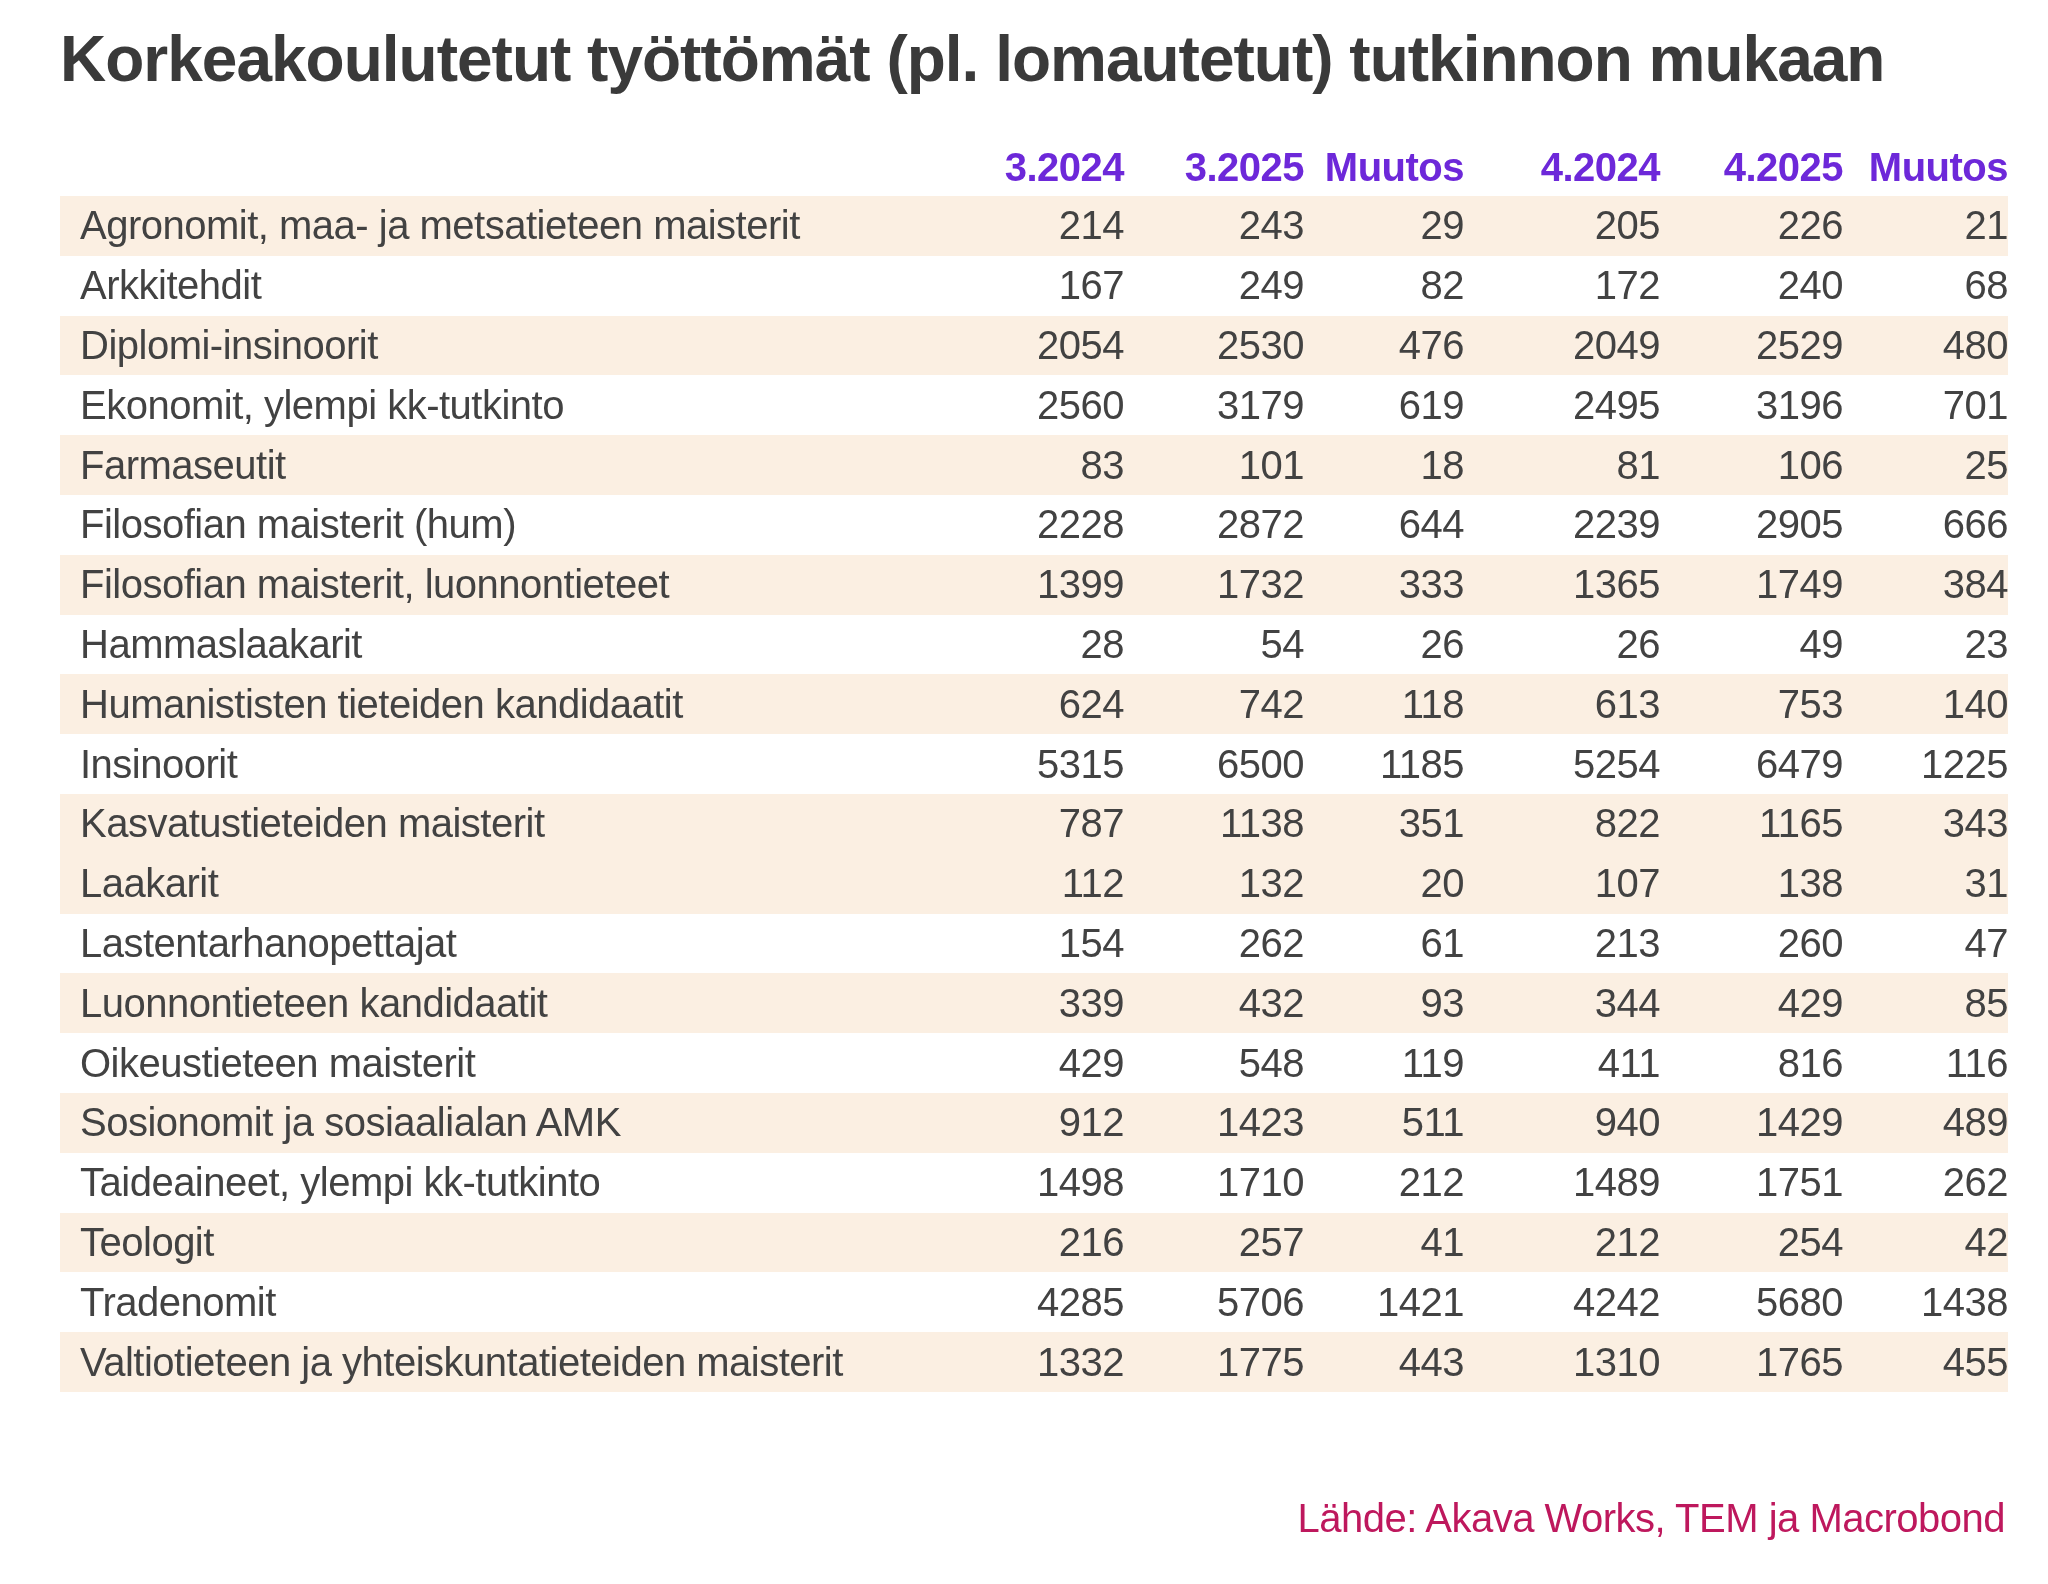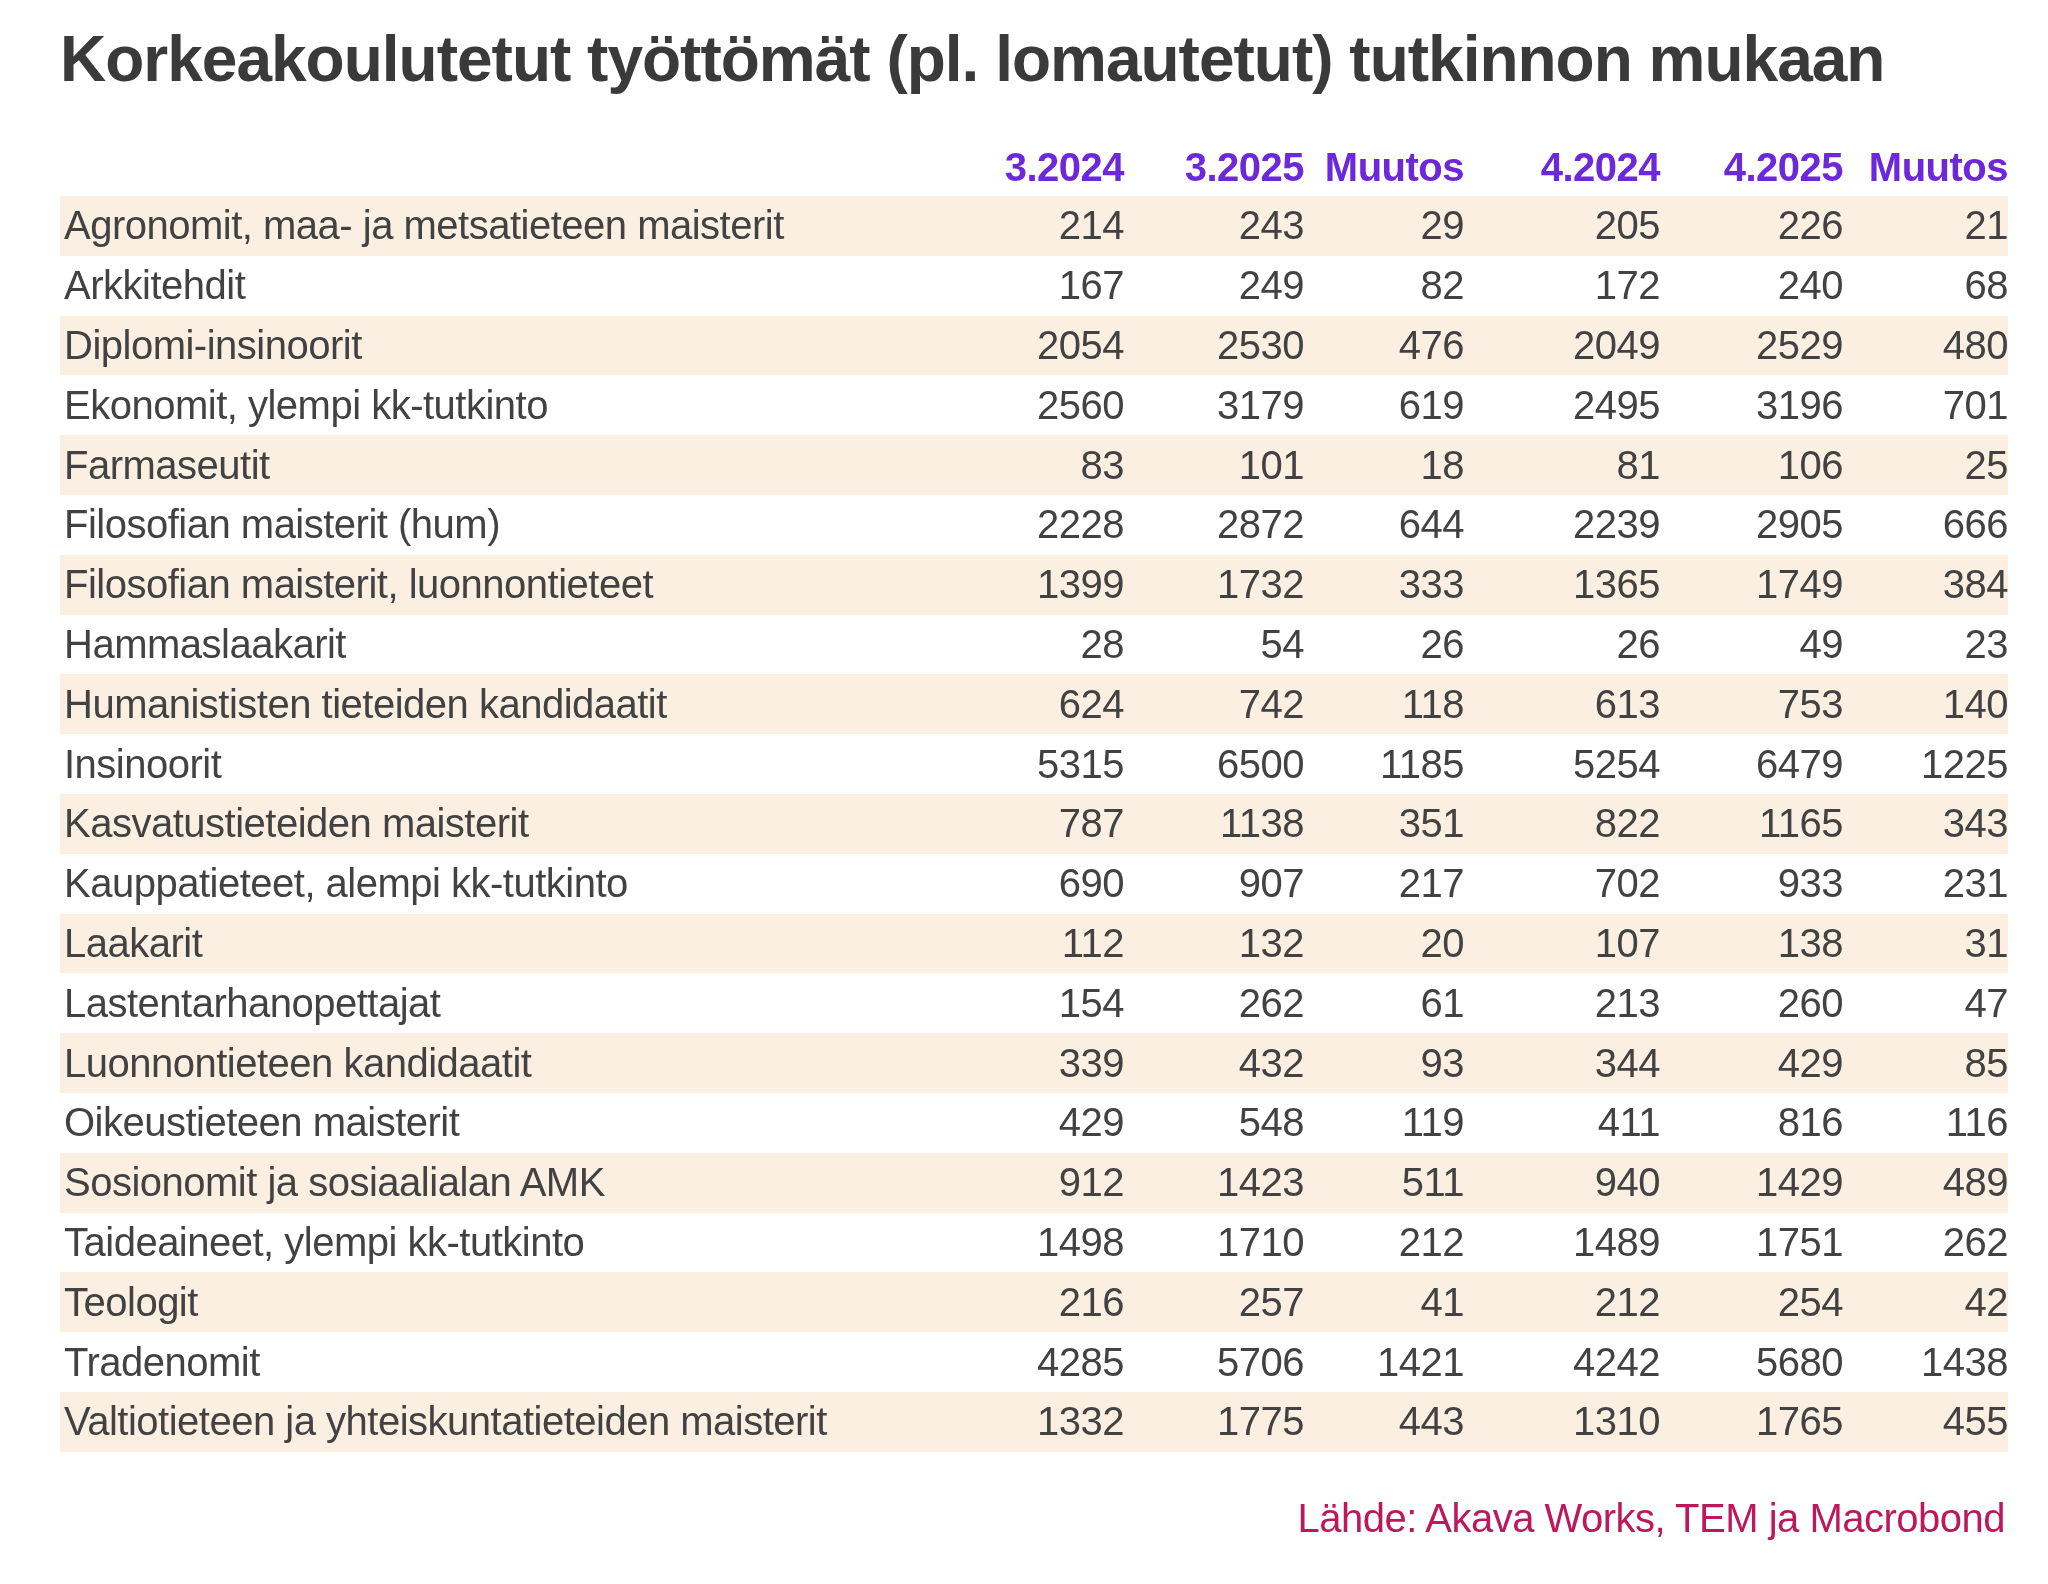--- a/index.html
+++ b/index.html
@@ -53,21 +53,21 @@
   tbody td {
     height: 59.8px;
     font-size: 40px;
     font-weight: 400;
     color: #424242;
     padding: 0;
     letter-spacing: -0.5px;
     white-space: nowrap;
     vertical-align: middle;
   }
-  tbody td.label { text-align: left; padding-left: 4px; }
+  tbody td.label { text-align: left; padding-left: 20px; }
   tbody td.num { text-align: right; }
   tbody tr.stripe { background: #fbefe2; }
   .source {
     position: absolute;
     right: 43px; top: 1496px;
     font-size: 40px;
     color: #be185d;
     letter-spacing: -0.5px;
     white-space: nowrap;
   }
@@ -193,29 +193,20 @@
   </tr>
         <tr class="stripe">
     <td class="label">Kasvatustieteiden maisterit</td>
     <td class="num">787</td>
     <td class="num">1138</td>
     <td class="num">351</td>
     <td class="num">822</td>
     <td class="num">1165</td>
     <td class="num">343</td>
   </tr>
-        <tr>
-    <td class="label">Kauppatieteet, alempi kk-tutkinto</td>
-    <td class="num">690</td>
-    <td class="num">907</td>
-    <td class="num">217</td>
-    <td class="num">702</td>
-    <td class="num">933</td>
-    <td class="num">231</td>
-  </tr>
         <tr class="stripe">
     <td class="label">Laakarit</td>
     <td class="num">112</td>
     <td class="num">132</td>
     <td class="num">20</td>
     <td class="num">107</td>
     <td class="num">138</td>
     <td class="num">31</td>
   </tr>
         <tr>

